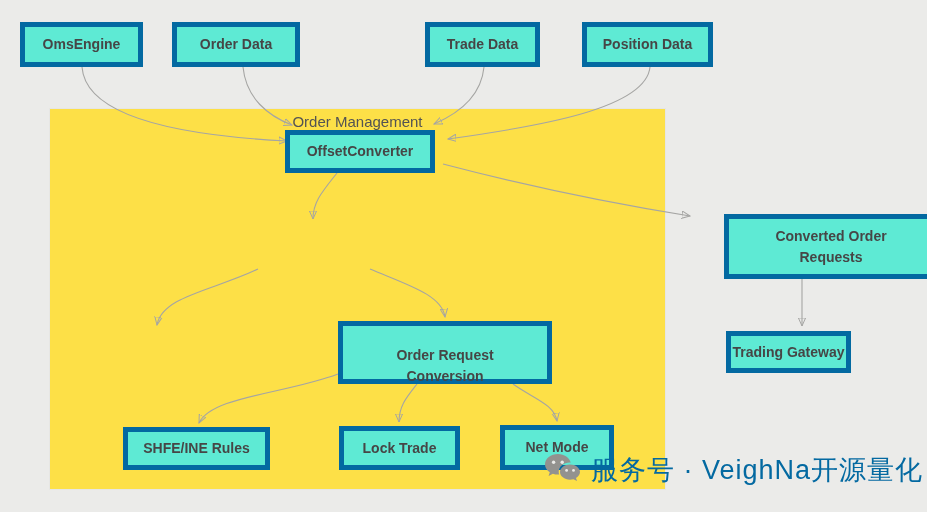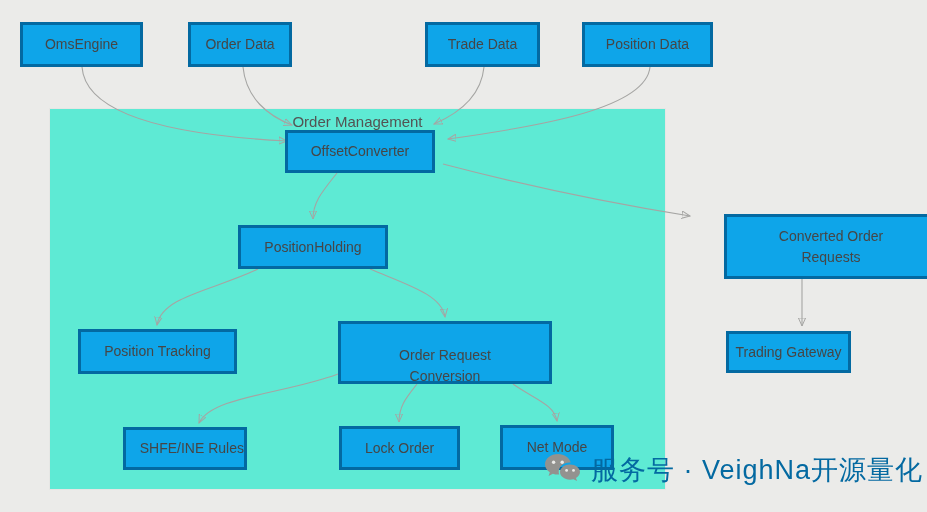--- a/index.html
+++ b/index.html
@@ -7,47 +7,48 @@
     width:927px;height:512px;
     background:#ebebe9;
     font-family:"Liberation Sans", sans-serif;
     overflow:hidden;
   }
   #stage{position:relative;width:927px;height:512px;}
 
   
   .group{
     position:absolute;left:49px;top:108px;width:617px;height:382px;
-    background:#5eead4;border:1px solid #e6e6e4;box-sizing:border-box;
+    background:#fde047;border:1px solid #e6e6e4;box-sizing:border-box;
   }
   .group-label{
     position:absolute;left:0;top:4px;width:100%;
     text-align:center;font-size:15px;color:#535353;
   }
 
   
   .node{
     position:absolute;box-sizing:border-box;
-    background:#0ea5e9;border:3px solid #0369a1;
+    background:#5eead4;border:5px solid #0369a1;
     display:flex;align-items:center;justify-content:center;
     z-index:3;
+    font-weight:bold;
   }
   .node-label{
     font-size:14px;color:#464646;text-align:center;line-height:21px;
   }
   #n-oms-engine{left:20px;top:22px;width:123px;height:45px;}
-  #n-order-data{left:188px;top:22px;width:104px;height:45px;}
+  #n-order-data{left:172px;top:22px;width:128px;height:45px;}
   #n-trade-data{left:425px;top:22px;width:115px;height:45px;}
   #n-position-data{left:582px;top:22px;width:131px;height:45px;}
   #n-offset-converter{left:285px;top:130px;width:150px;height:43px;}
   #n-position-holding{left:238px;top:225px;width:150px;height:44px;}
   #n-position-tracking{left:78px;top:329px;width:159px;height:45px;}
   #n-order-request-conversion{left:338px;top:321px;width:214px;height:63px;}
   #n-order-request-conversion .node-label{max-width:130px;margin-top:27px;}
-  #n-shfe-ine-rules{left:123px;top:427px;width:124px;height:43px;justify-content:flex-end;}
+  #n-shfe-ine-rules{left:123px;top:427px;width:147px;height:43px;}
   #n-lock-mode{left:339px;top:426px;width:121px;height:44px;}
   #n-net-mode{left:500px;top:425px;width:114px;height:45px;}
   #n-converted-order-requests{left:696px;top:214px;width:214px;height:65px;margin-left:28px;}
   #n-converted-order-requests .node-label{max-width:135px;}
   #n-trading-gateway{left:726px;top:331px;width:125px;height:42px;}
 
   
   #edges{position:absolute;left:0;top:0;z-index:2;pointer-events:none;}
   #edges path{fill:none;stroke:#a5a5a3;stroke-width:1.1;}
 
@@ -98,34 +99,28 @@
   </div>
   <div class="node" id="n-trade-data">
     <span class="node-label">Trade Data</span>
   </div>
   <div class="node" id="n-position-data">
     <span class="node-label">Position Data</span>
   </div>
   <div class="node" id="n-offset-converter">
     <span class="node-label">OffsetConverter</span>
   </div>
-  <div class="node" id="n-position-holding">
-    <span class="node-label">PositionHolding</span>
-  </div>
-  <div class="node" id="n-position-tracking">
-    <span class="node-label">Position Tracking</span>
-  </div>
   <div class="node" id="n-order-request-conversion">
     <span class="node-label">Order Request Conversion</span>
   </div>
   <div class="node" id="n-shfe-ine-rules">
     <span class="node-label">SHFE/INE Rules</span>
   </div>
   <div class="node" id="n-lock-mode">
-    <span class="node-label">Lock Order</span>
+    <span class="node-label">Lock Trade</span>
   </div>
   <div class="node" id="n-net-mode">
     <span class="node-label">Net Mode</span>
   </div>
   <div class="node" id="n-converted-order-requests">
     <span class="node-label">Converted Order Requests</span>
   </div>
   <div class="node" id="n-trading-gateway">
     <span class="node-label">Trading Gateway</span>
   </div>

